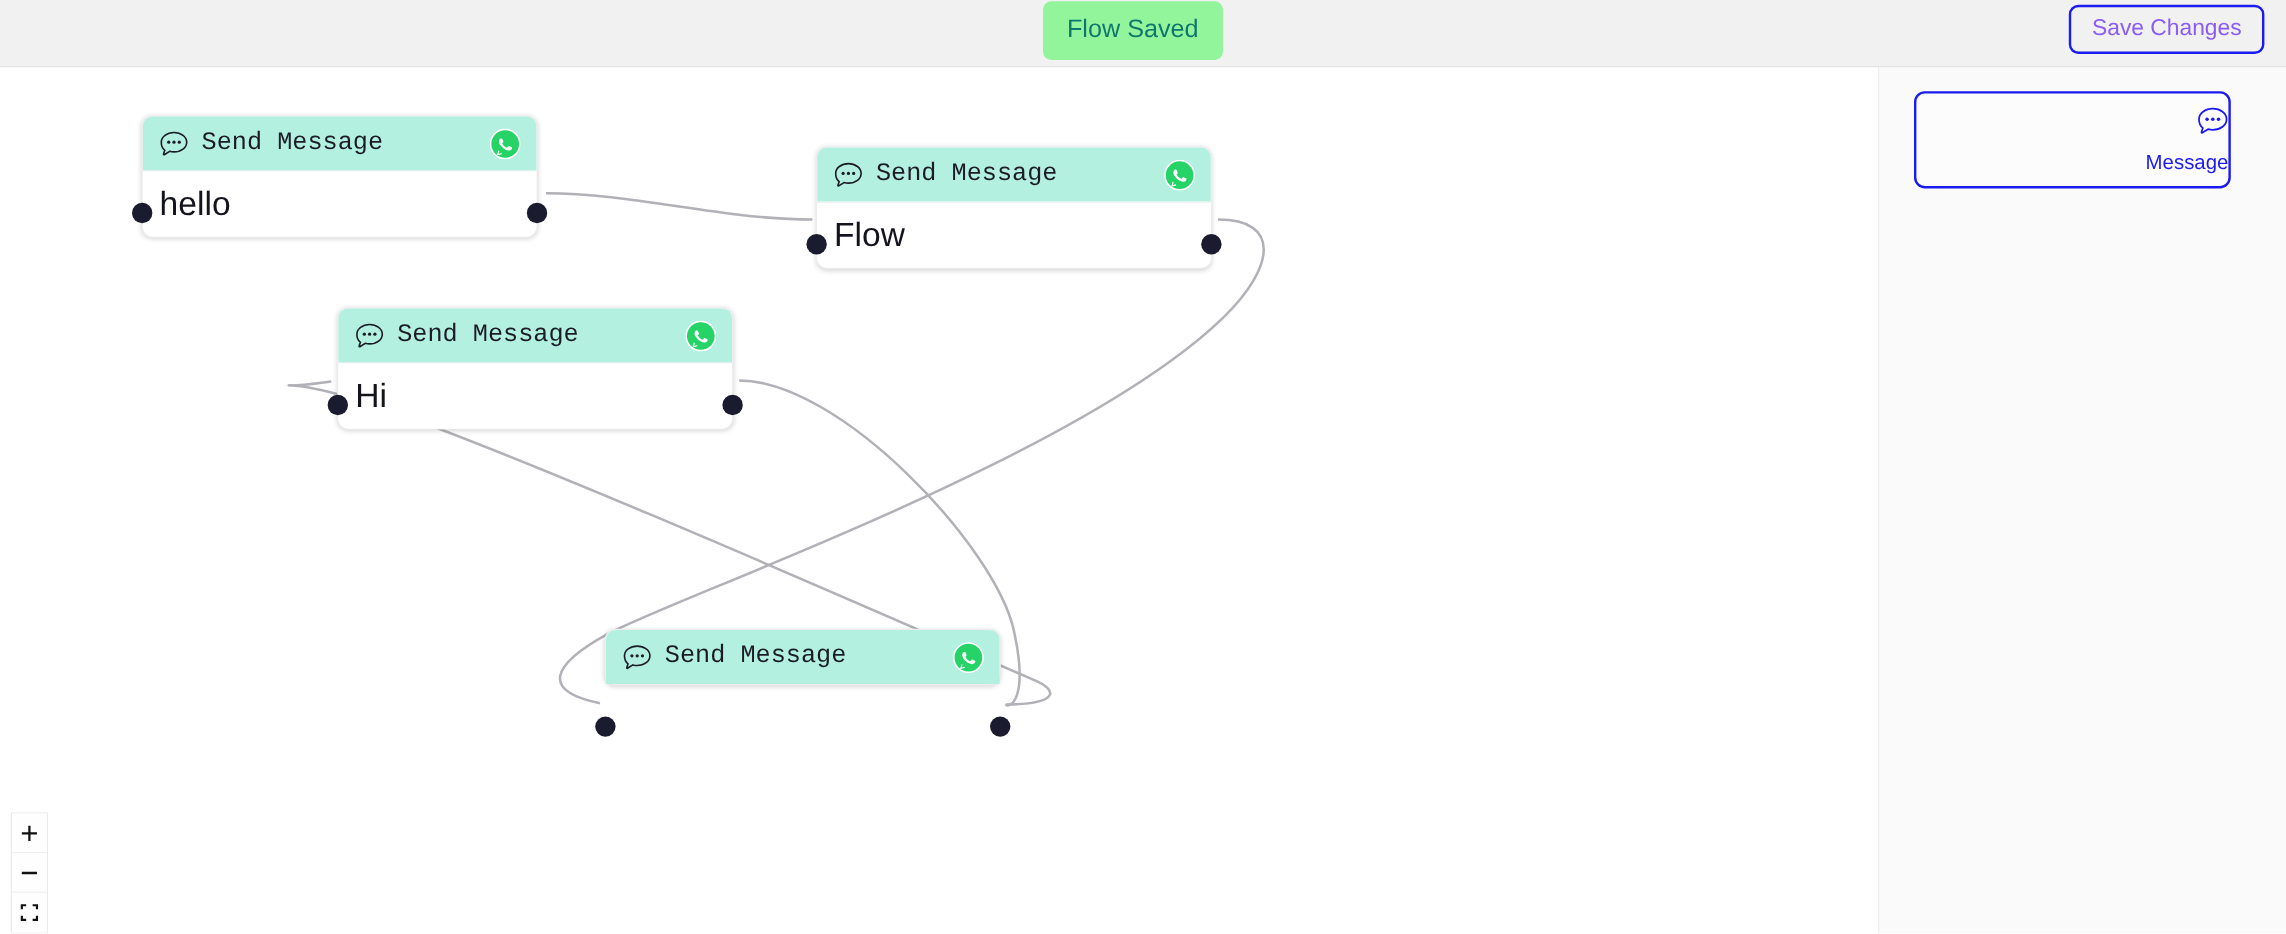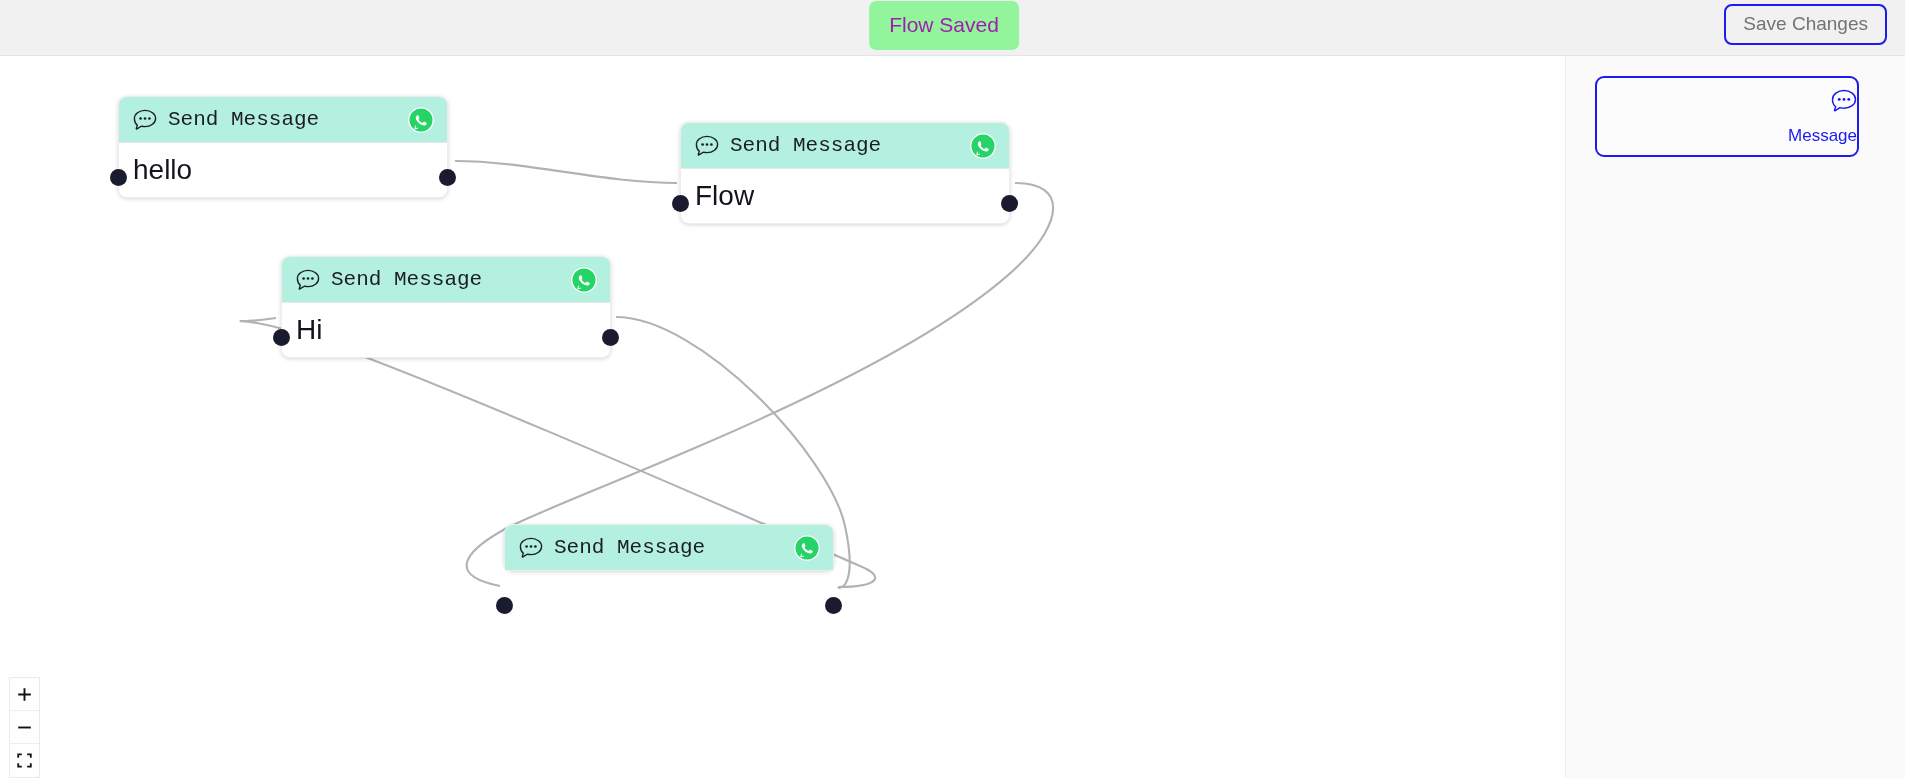--- a/index.html
+++ b/index.html
@@ -17,31 +17,31 @@
     position: absolute; left: 0; top: 0;
     width: 1905px; height: 56px;
     background: #f1f1f1;
     border-bottom: 1px solid #e4e4e4;
     z-index: 40;
   }
   .flow-saved {
     position: absolute; left: 944px; top: 1px;
     transform: translateX(-50%);
     background: #93f59b;
-    color: #a21caf;
+    color: #0f766e;
     font-size: 21px;
     line-height: 1;
     padding: 13px 20px 15px 20px;
     border-radius: 7px;
     white-space: nowrap;
   }
   .save-changes {
     position: absolute; right: 18px; top: 4px;
     background: #f1f1f1;
-    color: #737373;
+    color: #8b5cf6;
     border: 2px solid #1b1bf0;
     border-radius: 8px;
     font-size: 19px;
     font-family: "Liberation Sans", sans-serif;
     padding: 8px 17px 10px 17px;
     cursor: pointer;
     line-height: 1;
     white-space: nowrap;
   }
 

